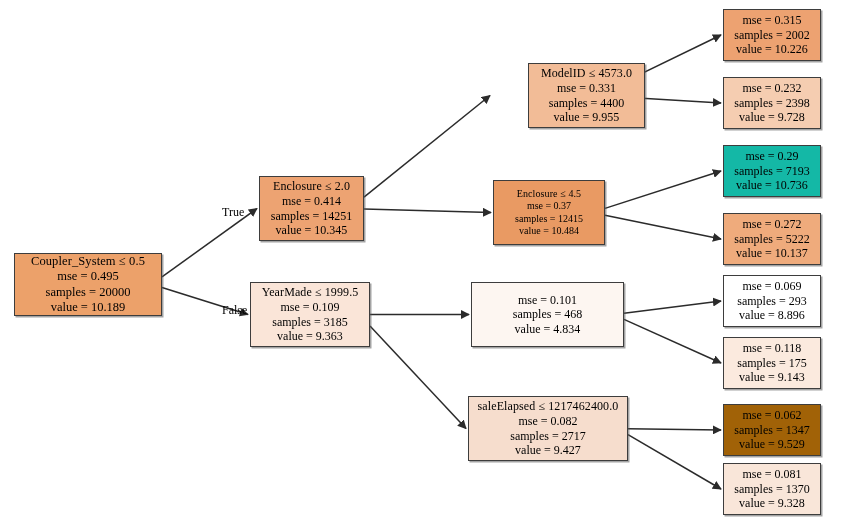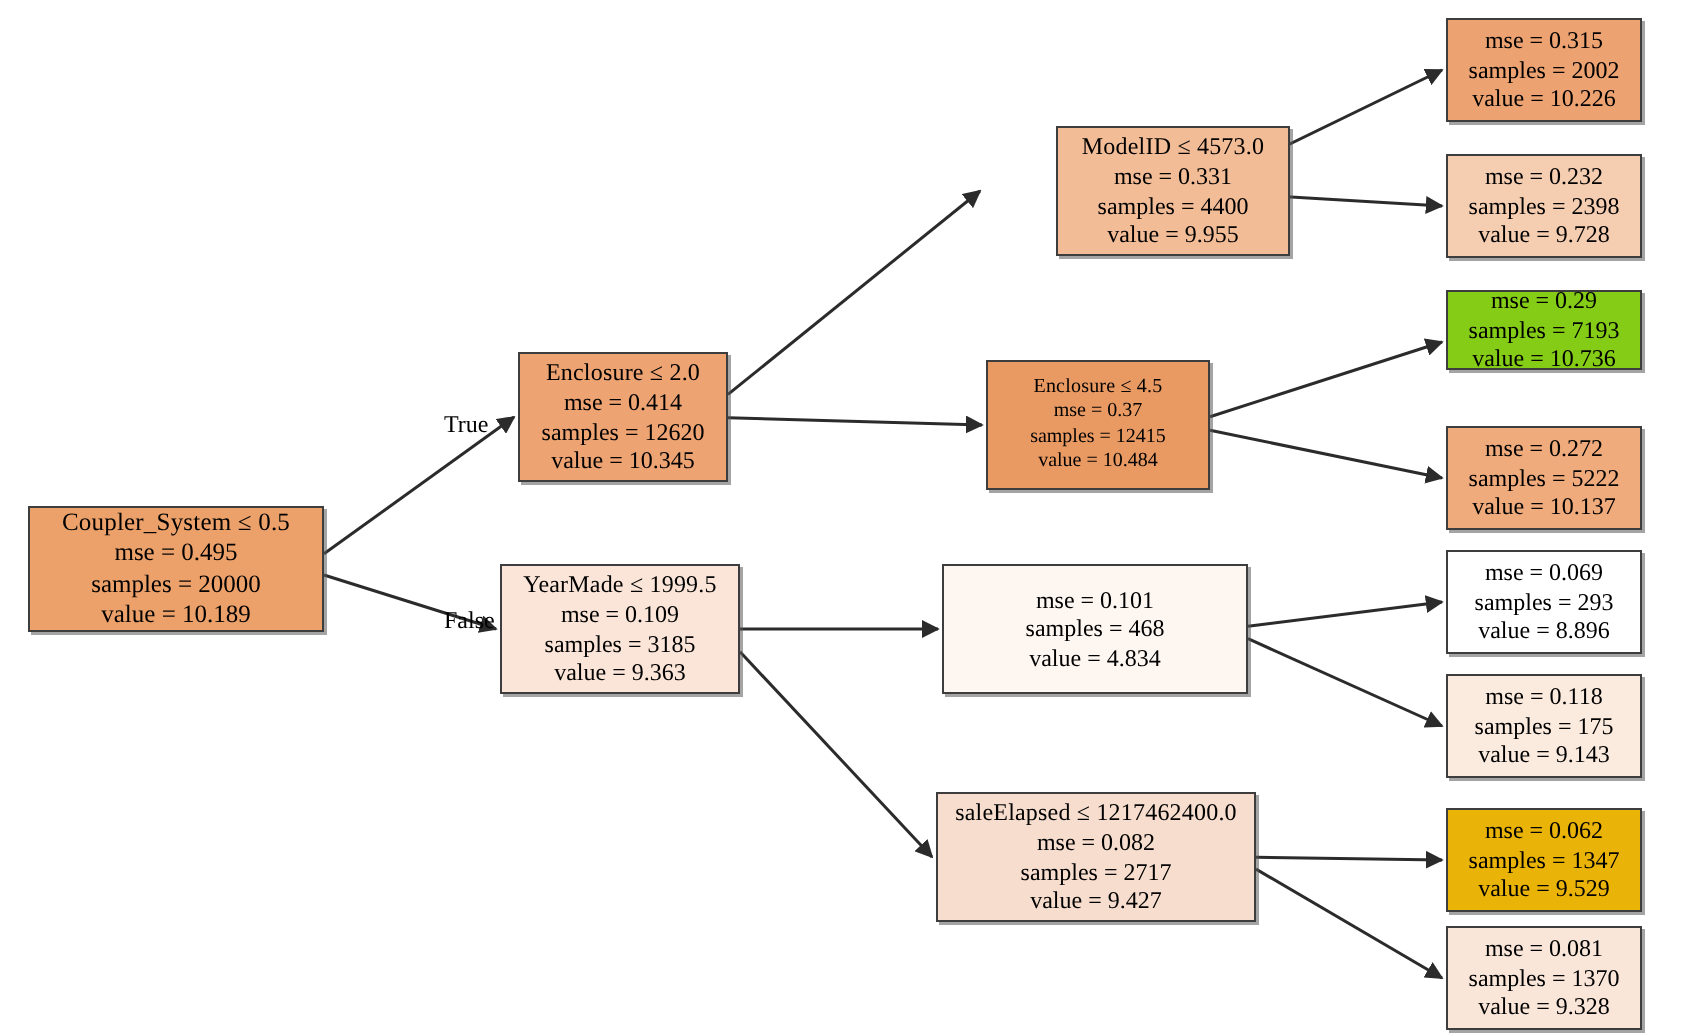--- a/index.html
+++ b/index.html
@@ -45,21 +45,21 @@
   <div id="node-layer">
       <div class="node" style="left: 14px; top: 253px; width: 148px; height: 63px; background: rgb(236, 161, 106); font-size: 12.5px;">
         <span class="ln cond">Coupler_System ≤ 0.5</span>
         <span class="ln">mse = 0.495</span>
         <span class="ln">samples = 20000</span>
         <span class="ln">value = 10.189</span>
       </div>
       <div class="node" style="left: 259px; top: 176px; width: 105px; height: 65px; background: rgb(237, 163, 114); font-size: 12px;">
         <span class="ln cond">Enclosure ≤ 2.0</span>
         <span class="ln">mse = 0.414</span>
-        <span class="ln">samples = 12620</span>
+        <span class="ln">samples = 14251</span>
         <span class="ln">value = 10.345</span>
       </div>
       <div class="node" style="left: 250px; top: 282px; width: 120px; height: 65px; background: rgb(250, 229, 216); font-size: 12px;">
         <span class="ln cond">YearMade ≤ 1999.5</span>
         <span class="ln">mse = 0.109</span>
         <span class="ln">samples = 3185</span>
         <span class="ln">value = 9.363</span>
       </div>
       <div class="node" style="left: 492px; top: 63px; width: 117px; height: 65px; background: rgb(242, 188, 151); font-size: 12px; margin-left: 36px;">
         <span class="ln cond">ModelID ≤ 4573.0</span>
@@ -87,41 +87,41 @@
       <div class="node" style="left: 723px; top: 9px; width: 98px; height: 52px; background: rgb(237, 162, 113); font-size: 12px;">
         <span class="ln">mse = 0.315</span>
         <span class="ln">samples = 2002</span>
         <span class="ln">value = 10.226</span>
       </div>
       <div class="node" style="left: 723px; top: 77px; width: 98px; height: 52px; background: rgb(245, 205, 177); font-size: 12px;">
         <span class="ln">mse = 0.232</span>
         <span class="ln">samples = 2398</span>
         <span class="ln">value = 9.728</span>
       </div>
-      <div class="node" style="left: 723px; top: 145px; width: 98px; height: 40px; background: #84cc16; font-size: 12px;">
+      <div class="node" style="left: 723px; top: 145px; width: 98px; height: 52px; background: #14b8a6; font-size: 12px;">
         <span class="ln">mse = 0.29</span>
         <span class="ln">samples = 7193</span>
         <span class="ln">value = 10.736</span>
       </div>
       <div class="node" style="left: 723px; top: 213px; width: 98px; height: 52px; background: rgb(239, 171, 124); font-size: 12px;">
         <span class="ln">mse = 0.272</span>
         <span class="ln">samples = 5222</span>
         <span class="ln">value = 10.137</span>
       </div>
       <div class="node" style="left: 723px; top: 275px; width: 98px; height: 52px; background: rgb(255, 255, 255); font-size: 12px;">
         <span class="ln">mse = 0.069</span>
         <span class="ln">samples = 293</span>
         <span class="ln">value = 8.896</span>
       </div>
       <div class="node" style="left: 723px; top: 337px; width: 98px; height: 52px; background: rgb(251, 234, 222); font-size: 12px;">
         <span class="ln">mse = 0.118</span>
         <span class="ln">samples = 175</span>
         <span class="ln">value = 9.143</span>
       </div>
-      <div class="node" style="left: 723px; top: 404px; width: 98px; height: 52px; background: #eab308; font-size: 12px;">
+      <div class="node" style="left: 723px; top: 404px; width: 98px; height: 52px; background: #a16207; font-size: 12px;">
         <span class="ln">mse = 0.062</span>
         <span class="ln">samples = 1347</span>
         <span class="ln">value = 9.529</span>
       </div>
       <div class="node" style="left: 723px; top: 463px; width: 98px; height: 52px; background: rgb(249, 230, 217); font-size: 12px;">
         <span class="ln">mse = 0.081</span>
         <span class="ln">samples = 1370</span>
         <span class="ln">value = 9.328</span>
       </div>
     </div>

